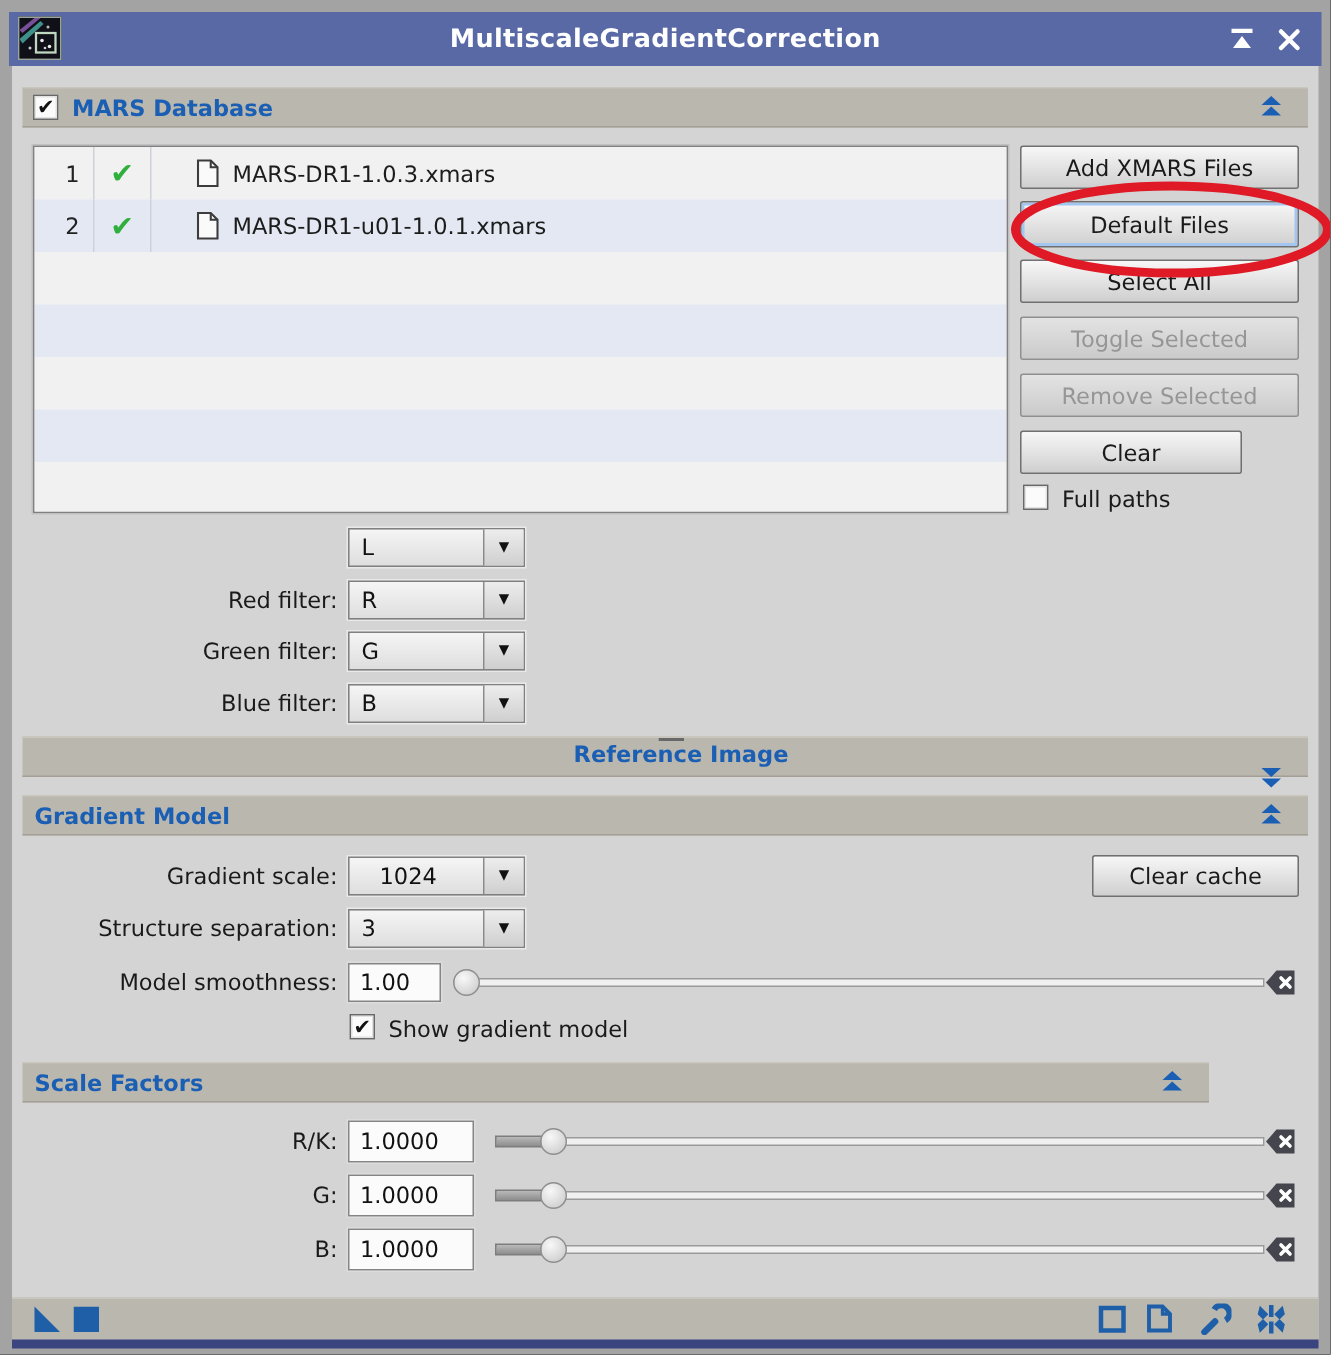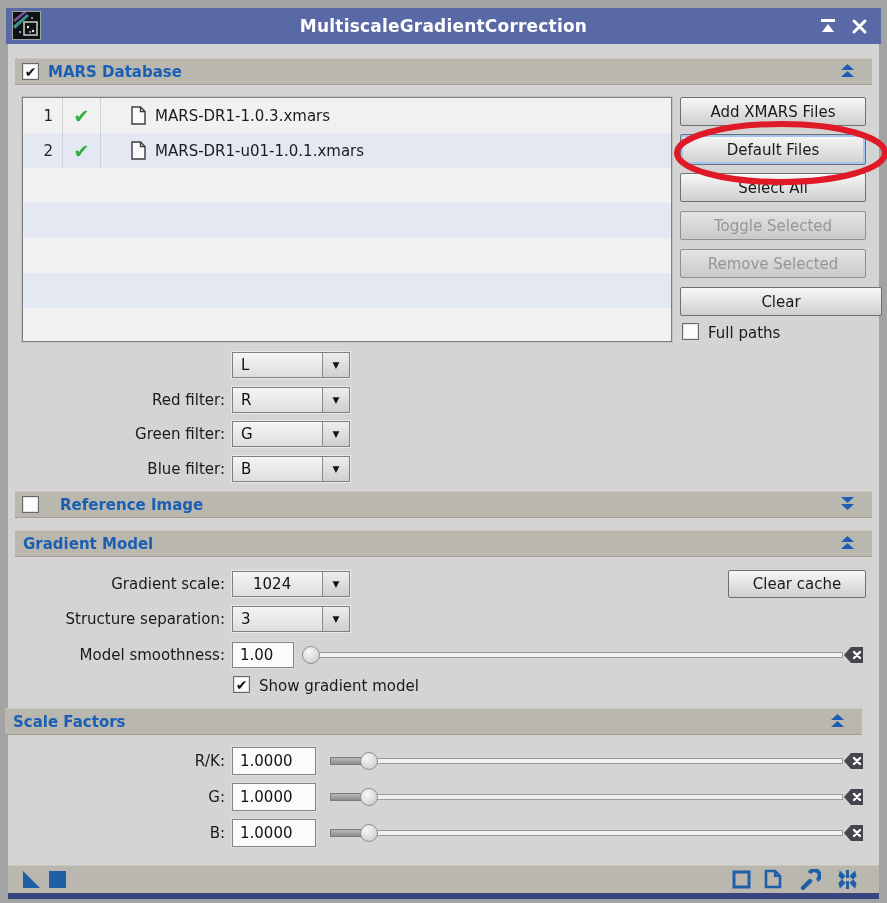--- a/index.html
+++ b/index.html
@@ -148,21 +148,21 @@
     <div class="lrow plain" style="top:140px;"></div>
     <div class="lrow alt" style="top:175px;"></div>
     <div class="lrow plain" style="top:210px;"></div>
   </div>
 
   <div class="abs btn" style="left:680px;top:97px;width:186px;height:29px;">Add XMARS Files</div>
   <div class="abs btn focused" style="left:680px;top:134px;width:186px;height:31px;">Default Files</div>
   <div class="abs btn" style="left:680px;top:173px;width:186px;height:29px;">Select All</div>
   <div class="abs btn disabled" style="left:680px;top:249px;width:186px;height:29px;">Remove Selected</div>
   <div class="abs btn disabled" style="left:680px;top:211px;width:186px;height:29px;">Toggle Selected</div>
-  <div class="abs btn" style="left:680px;top:287px;width:202px;height:29px;">Clear</div>
+  <div class="abs btn" style="left:680px;top:287px;width:148px;height:29px;">Clear</div>
   <div class="abs chk" style="left:682px;top:323px;"></div>
   <span class="abs" style="left:708px;top:324px;">Full paths</span>
 
   <div class="abs" style="left:668px;top:116px;width:219px;height:74px;pointer-events:none;">
     <svg width="219" height="74" viewBox="0 0 219 74">
       <ellipse cx="113" cy="37" rx="104" ry="29" fill="none" stroke-width="6" stroke="#df1a26"></ellipse>
     </svg>
   </div>
 
   <div class="abs combo" style="left:232px;top:352px;width:118px;height:26px;">
@@ -181,21 +181,21 @@
     <span class="val">G</span>
     <span class="arrowbox">▼</span>
   </div>
 
   <span class="abs rlabel" style="left:8px;top:460px;width:217px;">Blue filter:</span>
   <div class="abs combo" style="left:232px;top:456px;width:118px;height:26px;">
     <span class="val">B</span>
     <span class="arrowbox">▼</span>
   </div>
 
-  <div class="abs secbar" style="left:15px;top:491px;width:857px;height:27px;">
+  <div class="abs secbar" style="left:15px;top:491px;width:857px;height:27px;flex-direction:column;">
     <div class="chk" style="margin-left:7px;"></div>
     <span class="sectitle" style="margin-left:21px;">Reference Image</span>
     <span style="margin-left:auto;margin-right:16px;">
       <svg width="17" height="15" viewBox="0 0 17 15">
         <polygon points="8.5,6 2,0 15,0" fill="#1a5fb4"></polygon>
         <polygon points="8.5,13 2,7 15,7" fill="#1a5fb4"></polygon>
       </svg>
     </span>
   </div>
 
@@ -231,21 +231,21 @@
       <path d="M8 2 H20 V18 H8 L1 10 Z" fill="#45454d"></path>
       <path d="M11 7 L17 13 M17 7 L11 13" stroke="#ffffff" stroke-width="2.4" stroke-linecap="round"></path>
     </svg>
   </div>
 
   <div class="abs chk" style="left:233px;top:676px;">
     <span>✔</span>
   </div>
   <span class="abs" style="left:259px;top:677px;">Show gradient model</span>
 
-  <div class="abs secbar" style="left:5px;top:708px;width:857px;height:27px;gap:12px;">
+  <div class="abs secbar" style="left:15px;top:708px;width:791px;height:27px;gap:12px;">
     <span class="sectitle" style="margin-left:8px;">Scale Factors</span>
     <span style="margin-left:auto;margin-right:16px;">
       <svg width="17" height="15" viewBox="0 0 17 15">
         <polygon points="8.5,0 15,6 2,6" fill="#1a5fb4"></polygon>
         <polygon points="8.5,7 15,13 2,13" fill="#1a5fb4"></polygon>
       </svg>
     </span>
   </div>
 
   <span class="abs rlabel" style="left:8px;top:752px;width:217px;">R/K:</span>

